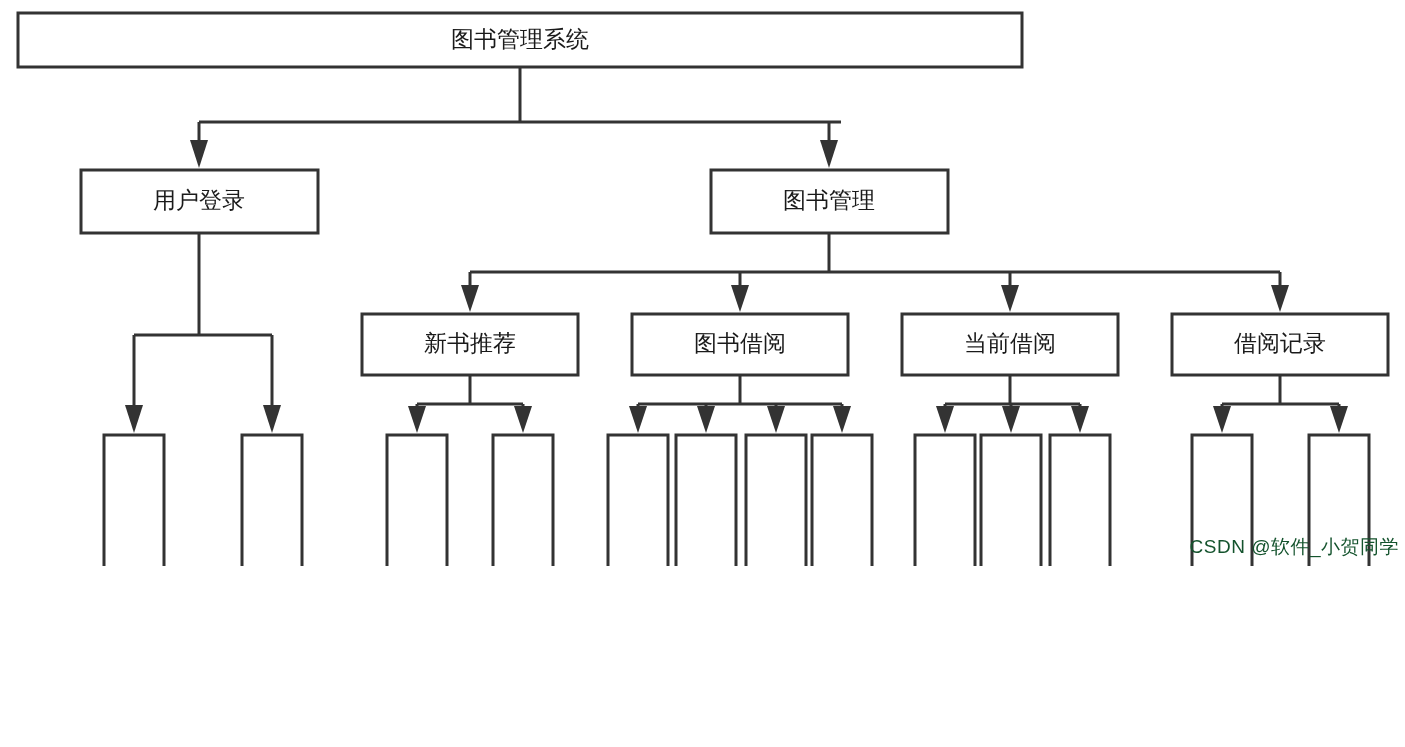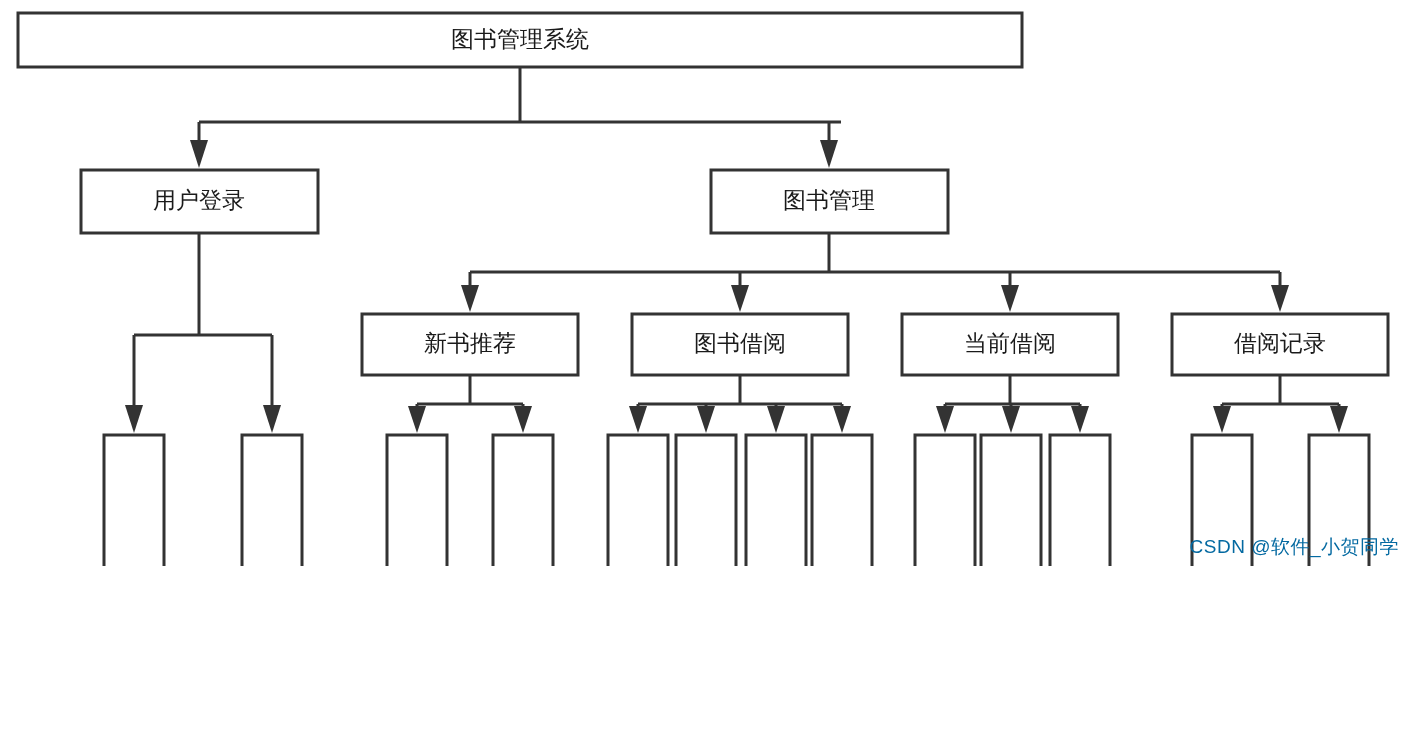--- a/index.html
+++ b/index.html
@@ -54,21 +54,21 @@
   }
   .arrow-head {
     fill: #333333;
     stroke: none;
   }
   .watermark {
     position: absolute;
     right: 6px;
     bottom: 6px;
     font-size: 19px;
-    color: #0369a1;
+    color: #14532d;
     font-family: "Liberation Sans", "DejaVu Sans", sans-serif;
     white-space: nowrap;
     letter-spacing: 0.5px;
     user-select: none;
   }
 </style>
 </head>
 <body>
 
 <div id="diagram-root">

